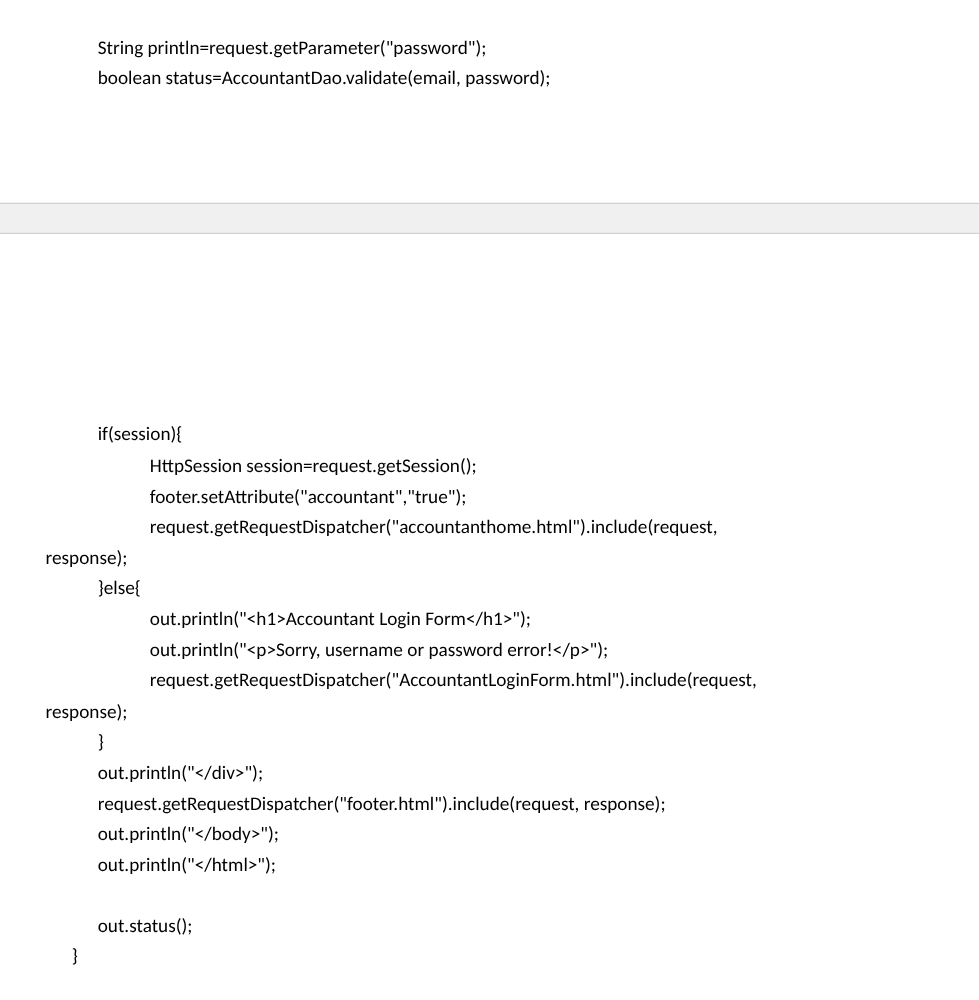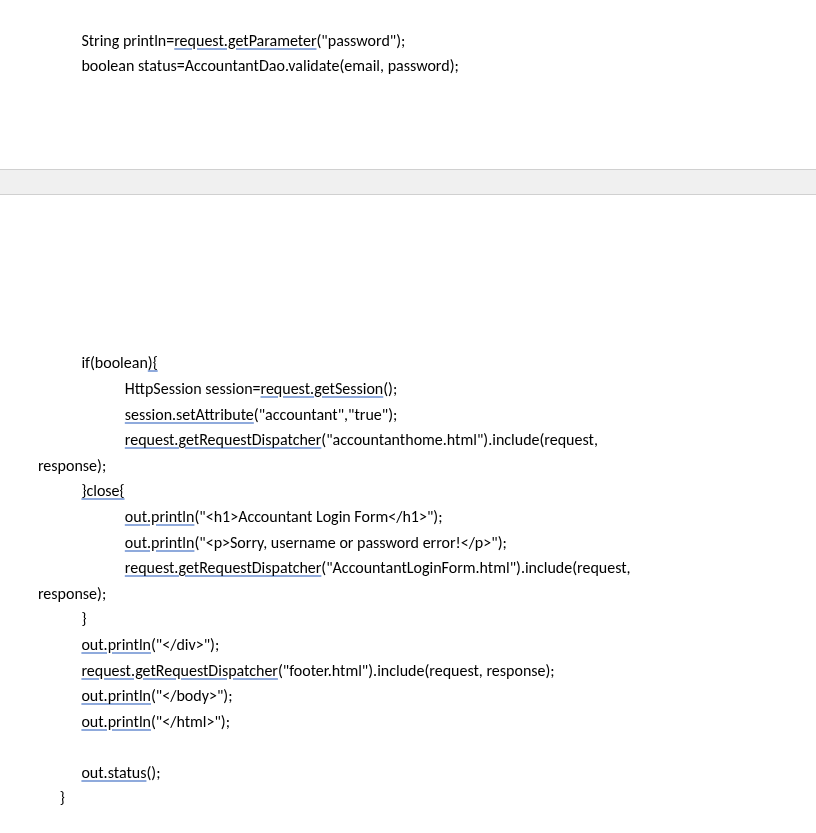--- a/index.html
+++ b/index.html
@@ -19,21 +19,20 @@
     border-top: 1px solid #d0d0d0;
     border-bottom: 1px solid #d0d0d0;
   }
   .code-block {
     white-space: pre;
     padding-left: 38px;
     padding-right: 20px;
     font-family: Calibri, "Segoe UI", Arial, sans-serif;
   }
   .u {
-    text-decoration: underline;
     text-decoration-color: #8faadc;
     text-decoration-thickness: 2px;
     text-underline-offset: 2px;
   }
   .top-block {
     padding-top: 2px;
     padding-bottom: 90px;
   }
   .bottom-block {
     padding-top: 130px;
@@ -45,26 +44,26 @@
 <body>
 
 <div class="code-block top-block">
 <span><span>            String println=</span><span class="u">request.getParameter</span><span>("password");</span></span>
 <span>            boolean status=AccountantDao.validate(email, password);</span>
 </div>
 
 <div class="page-break"></div>
 
 <div class="code-block bottom-block">
-<span><span>            if(boolean</span><span class="u">){</span></span>
+<span><span>            if(session</span><span class="u">){</span></span>
 <span><span>                        HttpSession session=</span><span class="u">request.getSession</span><span>();</span></span>
-<span><span>                        </span><span class="u">session.setAttribute</span><span>("accountant","true");</span></span>
+<span><span>                        </span><span class="u">footer.setAttribute</span><span>("accountant","true");</span></span>
 <span><span>                        </span><span class="u">request.getRequestDispatcher</span><span>("accountanthome.html").include(request, </span></span>
 <span>response);</span>
-<span><span>            </span><span class="u">}close{</span></span>
+<span><span>            </span><span class="u">}else{</span></span>
 <span><span>                        </span><span class="u">out.println</span><span>("&lt;h1&gt;Accountant Login Form&lt;/h1&gt;");</span></span>
 <span><span>                        </span><span class="u">out.println</span><span>("&lt;p&gt;Sorry, username or password error!&lt;/p&gt;");</span></span>
 <span><span>                        </span><span class="u">request.getRequestDispatcher</span><span>("AccountantLoginForm.html").include(request, </span></span>
 <span>response);</span>
 <span>            }</span>
 <span><span>            </span><span class="u">out.println</span><span>("&lt;/div&gt;");</span></span>
 <span><span>            </span><span class="u">request.getRequestDispatcher</span><span>("footer.html").include(request, response);</span></span>
 <span><span>            </span><span class="u">out.println</span><span>("&lt;/body&gt;");</span></span>
 <span><span>            </span><span class="u">out.println</span><span>("&lt;/html&gt;");</span></span>
 <span>            </span>

